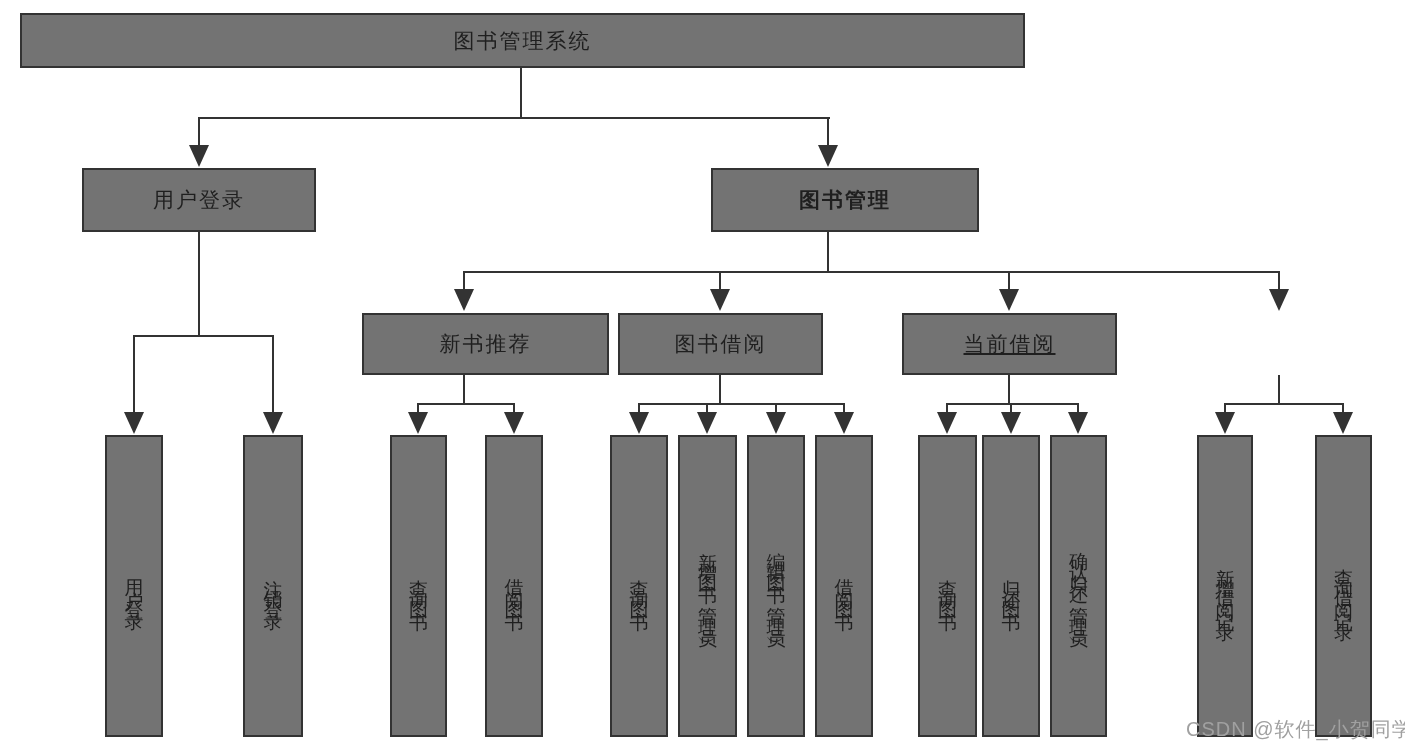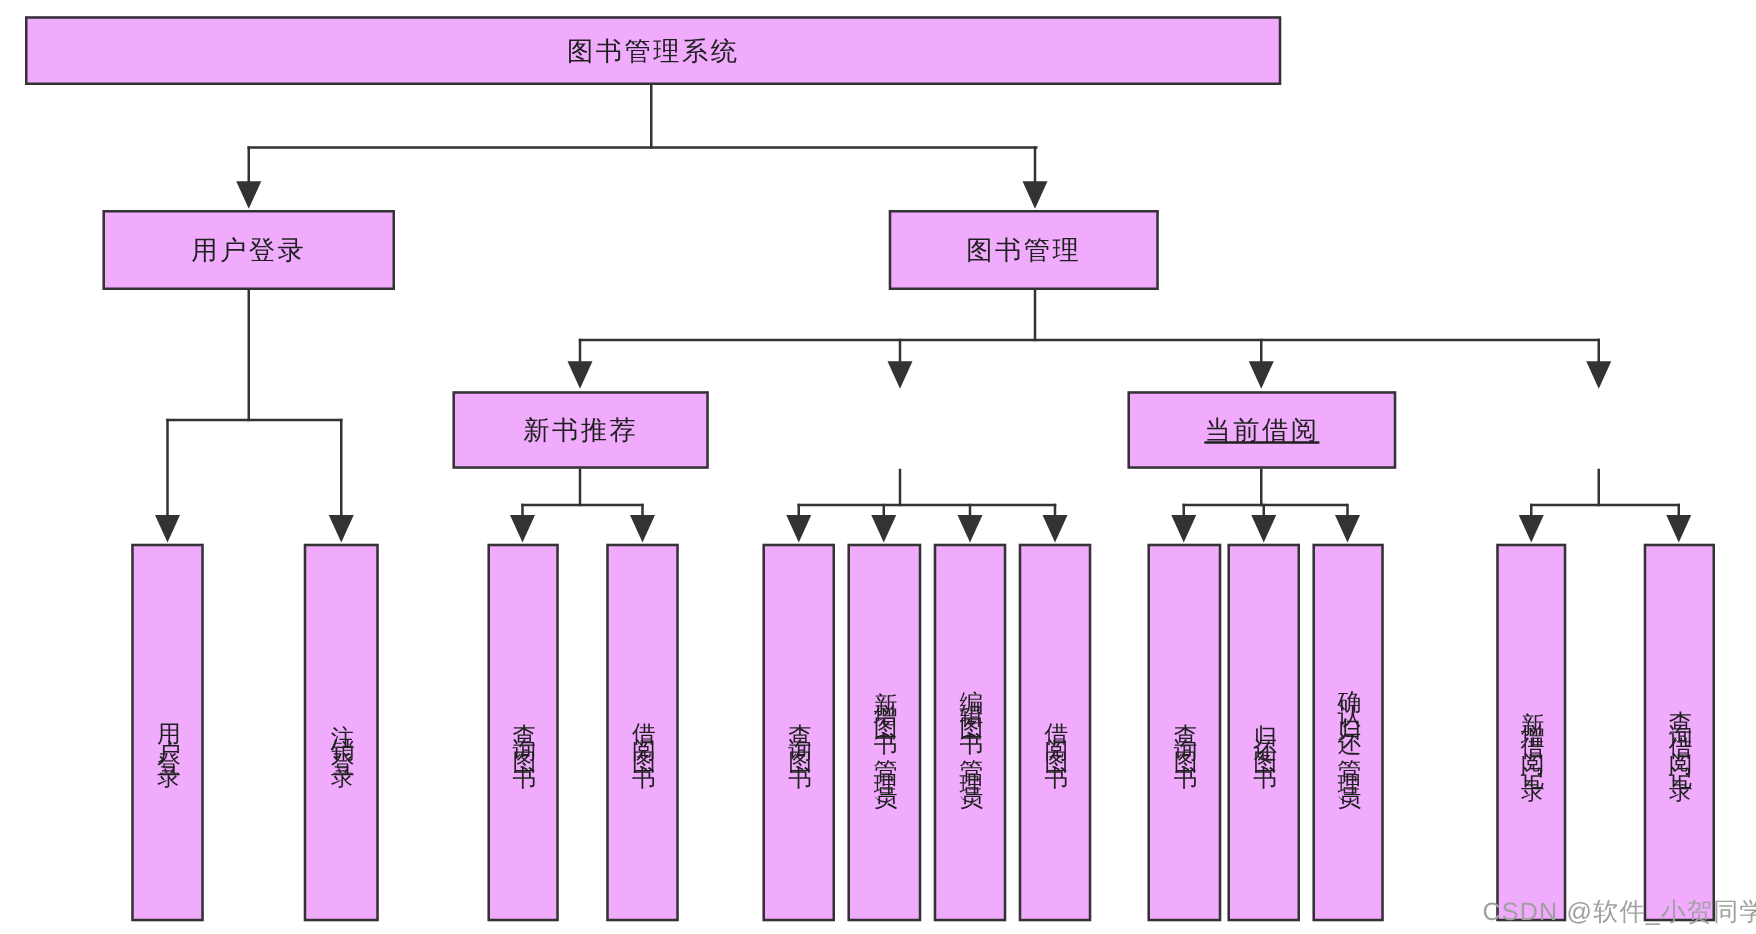--- a/index.html
+++ b/index.html
@@ -12,21 +12,21 @@
   #canvas{
     position:relative;
     width:1405px;height:747px;
     background:var(--bg);
     font-family:"Liberation Sans",sans-serif;
     overflow:hidden;
   }
   .box{
     position:absolute;
     box-sizing:border-box;
-    background:#f0abfc;
+    background:#737373;
     border:2px solid var(--line);
     display:flex;
     align-items:center;
     justify-content:center;
     color:var(--text);
     font-size:21px;
     letter-spacing:2px;
     white-space:nowrap;
   }
   .vbox{
@@ -62,41 +62,42 @@
   <div class="box" style="left:20px;top:13px;width:1005px;height:55px;">图书管理系统</div>
 
   <div class="vline" style="left:520px;top:68px;height:51px;"></div>
   <div class="hline" style="left:198px;top:117px;width:632px;"></div>
   <div class="vline" style="left:198px;top:117px;height:32px;"></div>
   <div class="arr" style="left:189px;top:145px;"></div>
   <div class="vline" style="left:827px;top:117px;height:32px;"></div>
   <div class="arr" style="left:818px;top:145px;"></div>
 
   <div class="box" style="left:82px;top:168px;width:234px;height:64px;">用户登录</div>
-  <div class="box" style="left:711px;top:168px;width:216px;height:64px;">图书管理</div>
+  <div class="box" style="left:711px;top:168px;width:268px;height:64px;font-weight:bold;">图书管理</div>
 
   <div class="vline" style="left:198px;top:232px;height:105px;"></div>
   <div class="hline" style="left:133px;top:335px;width:141px;"></div>
   <div class="vline" style="left:133px;top:335px;height:80px;"></div>
   <div class="arr" style="left:124px;top:412px;"></div>
   <div class="vline" style="left:272px;top:335px;height:80px;"></div>
   <div class="arr" style="left:263px;top:412px;"></div>
 
   <div class="vline" style="left:827px;top:232px;height:41px;"></div>
   <div class="hline" style="left:463px;top:271px;width:817px;"></div>
   <div class="vline" style="left:463px;top:271px;height:22px;"></div>
   <div class="arr" style="left:454px;top:289px;"></div>
   <div class="vline" style="left:719px;top:271px;height:22px;"></div>
   <div class="arr" style="left:710px;top:289px;"></div>
   <div class="vline" style="left:1008px;top:271px;height:22px;"></div>
   <div class="arr" style="left:999px;top:289px;"></div>
   <div class="vline" style="left:1278px;top:271px;height:22px;"></div>
   <div class="arr" style="left:1269px;top:289px;"></div>
 
-  <div class="box" style="left:362px;top:313px;width:205px;height:62px;text-align:right;">新书推荐</div>
+  <div class="box" style="left:362px;top:313px;width:247px;height:62px;text-align:right;">新书推荐</div>
+  <div class="box" style="left:618px;top:313px;width:205px;height:62px;">图书借阅</div>
   <div class="box" style="left:902px;top:313px;width:215px;height:62px;text-decoration:underline;">当前借阅</div>
 
   <div class="vline" style="left:463px;top:375px;height:30px;"></div>
   <div class="hline" style="left:417px;top:403px;width:98px;"></div>
   <div class="vline" style="left:417px;top:403px;height:12px;"></div>
   <div class="arr" style="left:408px;top:412px;"></div>
   <div class="vline" style="left:513px;top:403px;height:12px;"></div>
   <div class="arr" style="left:504px;top:412px;"></div>
 
   <div class="vline" style="left:719px;top:375px;height:30px;"></div>

